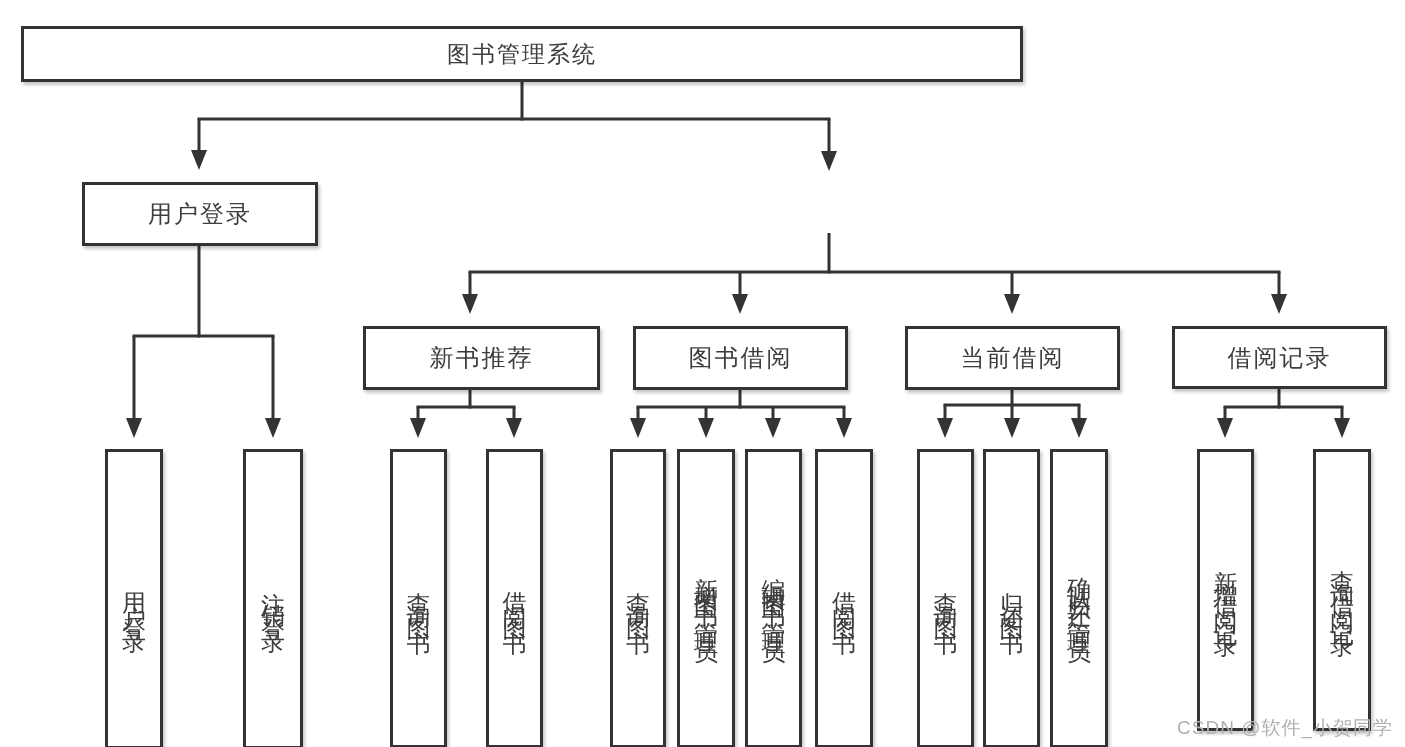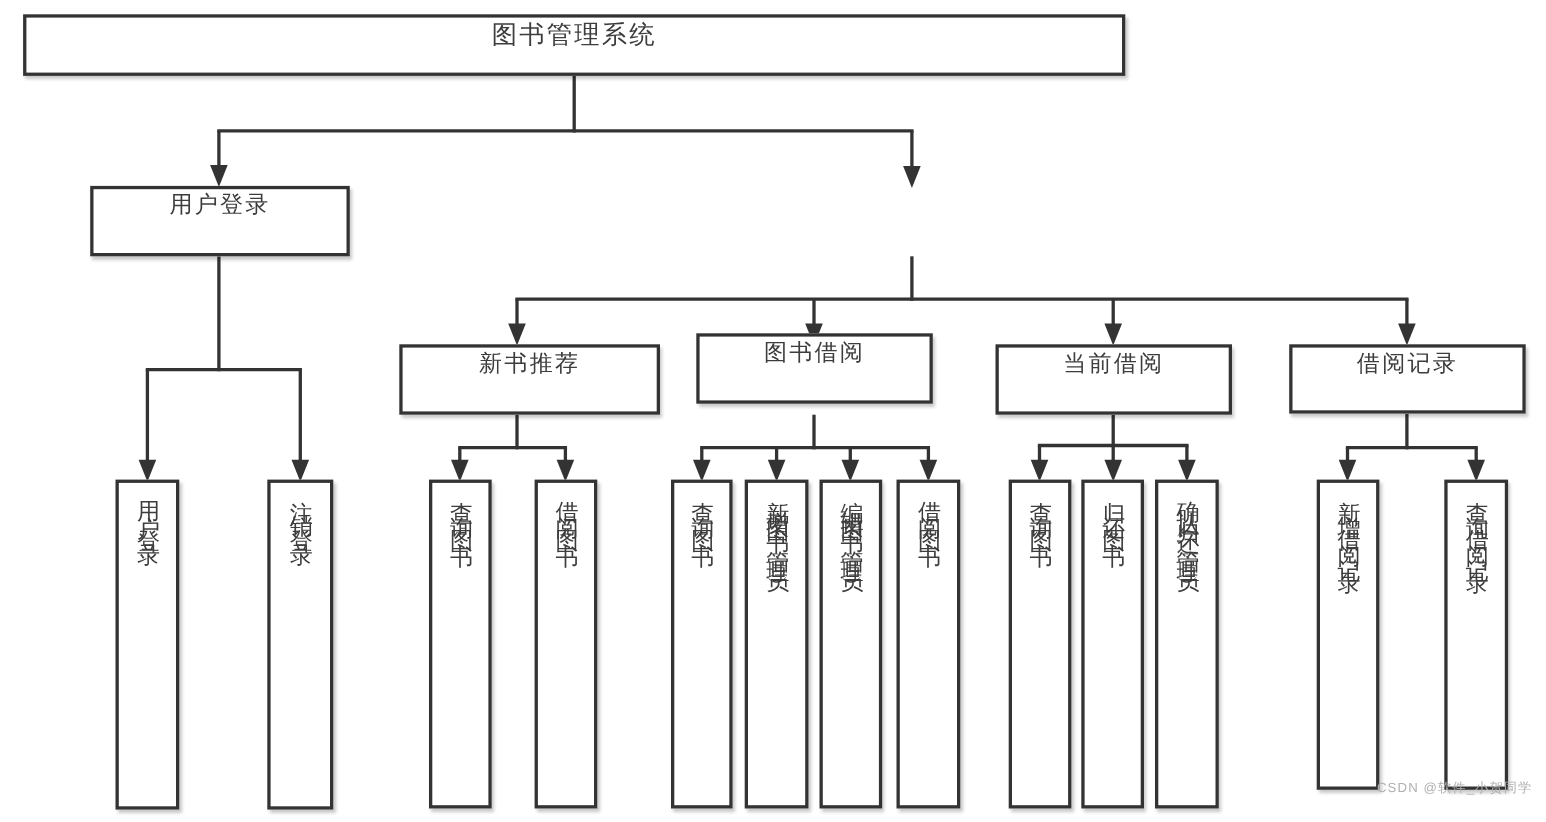--- a/index.html
+++ b/index.html
@@ -17,40 +17,41 @@
     overflow:hidden;
   }
   .wires{position:absolute;left:0;top:0;z-index:1;}
   .wires line, .wires polyline{stroke:var(--line);stroke-width:3;fill:none;}
   .wires polygon{fill:var(--line);stroke:none;}
   .node{
     position:absolute;z-index:2;box-sizing:border-box;
     background:var(--bg);
     border:3px solid var(--line);
     box-shadow:2px 3px 3px rgba(0,0,0,0.22);
-    display:flex;justify-content:center;
+    display:flex;align-items:center;justify-content:center;
     color:var(--text);
+    margin-top:13px;
   }
   .node .lbl{
-    font-size:21px;
+    font-size:24px;
     letter-spacing:2px;
     white-space:nowrap;
     color:var(--text);
   }
   .node.root .lbl{font-size:23px;}
   .node.v .lbl{
     writing-mode:vertical-rl;
     letter-spacing:13px;
     white-space:nowrap;
   }
   .node.v .lbl.long{letter-spacing:9px;}
   .watermark{
     position:absolute;z-index:3;
-    right:12px;bottom:22px;
-    font-size:12px;
+    right:12px;bottom:6px;
+    font-size:19px;
     color:var(--wm);
     letter-spacing:1px;
   }
 </style>
 </head>
 <body>
 
 <div class="stage">
 
   <svg class="wires" width="1405" height="747" viewBox="0 0 1405 747" xmlns="http://www.w3.org/2000/svg">
@@ -133,21 +134,21 @@
     <span class="lbl">图书管理系统</span>
   </div>
 
   <div class="node" style="left:82px;top:169px;width:236px;height:64px">
     <span class="lbl">用户登录</span>
   </div>
 
   <div class="node" style="left:363px;top:313px;width:237px;height:64px">
     <span class="lbl">新书推荐</span>
   </div>
-  <div class="node" style="left:633px;top:303px;width:215px;height:64px">
+  <div class="node" style="left:633px;top:313px;width:215px;height:64px">
     <span class="lbl">图书借阅</span>
   </div>
   <div class="node" style="left:1172px;top:313px;width:215px;height:63px">
     <span class="lbl">借阅记录</span>
   </div>
   <div class="node" style="left:905px;top:313px;width:215px;height:64px">
     <span class="lbl">当前借阅</span>
   </div>
 
   <div class="node v" style="left:105px;top:436px;width:58px;height:300px">

